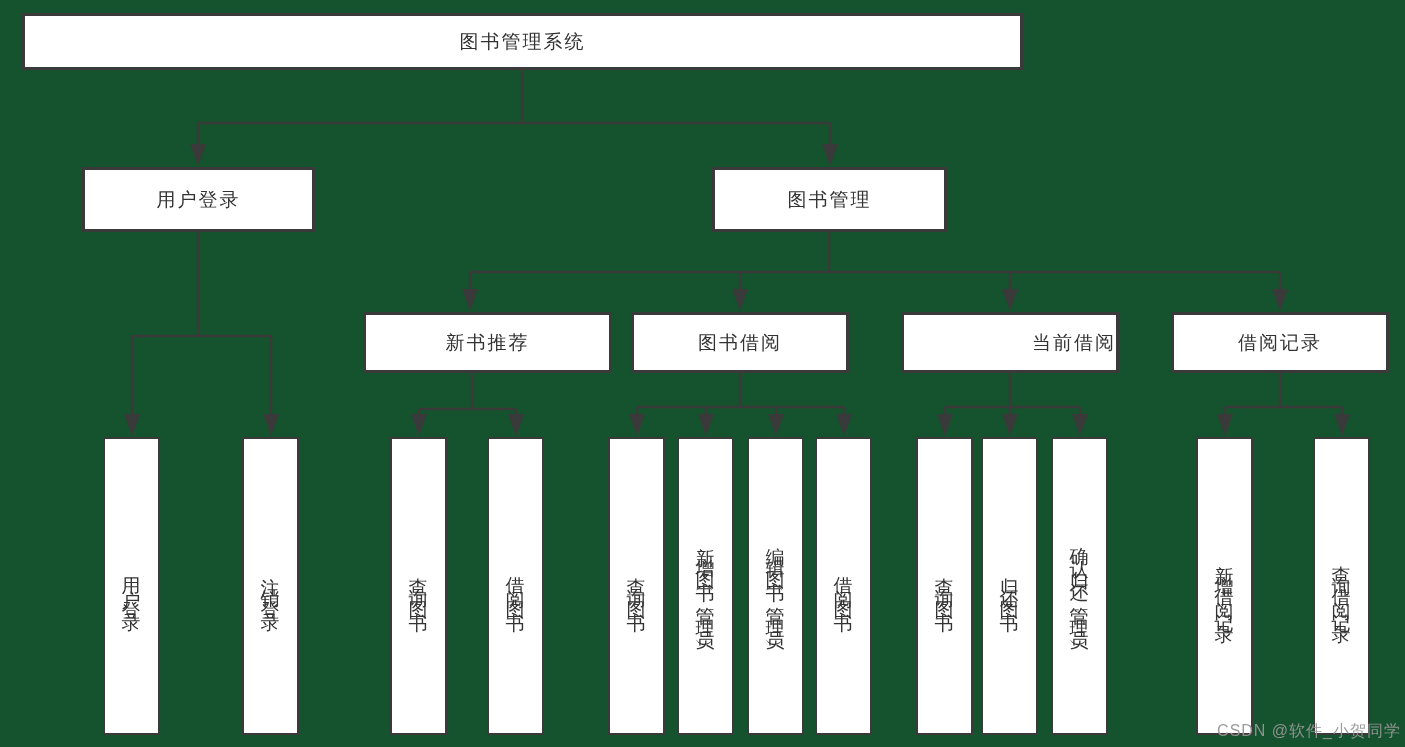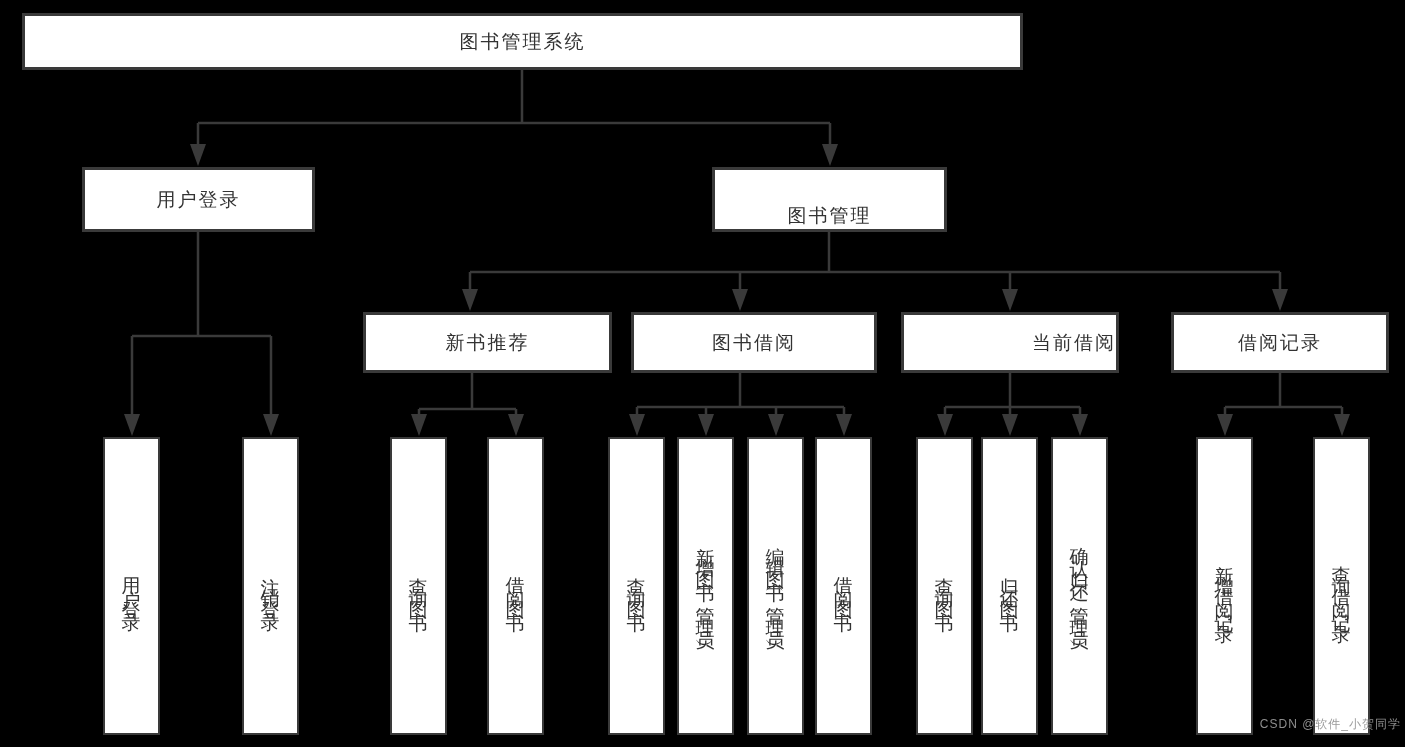--- a/index.html
+++ b/index.html
@@ -4,21 +4,21 @@
 <style>
   html, body {
     margin: 0;
     padding: 0;
     background: #ffffff;
   }
   .diagram {
     position: relative;
     width: 1405px;
     height: 747px;
-    background: #000000;
+    background: #14532d;
     overflow: hidden;
     font-family: "Liberation Sans", sans-serif;
     color: #333333;
   }
   .connectors {
     position: absolute;
     left: 0;
     top: 0;
     z-index: 0;
   }
@@ -44,23 +44,23 @@
     letter-spacing: 12px;
     line-height: 1;
     white-space: nowrap;
   }
   .leaf {
     border-width: 2.5px;
   }
   .watermark {
     position: absolute;
     right: 4px;
-    bottom: 14px;
+    bottom: 5px;
     z-index: 3;
-    font-size: 12px;
+    font-size: 16px;
     letter-spacing: 1px;
     color: rgba(150, 150, 150, 0.95);
     white-space: nowrap;
   }
 </style>
 </head>
 <body>
 
 <div class="diagram">
 
@@ -97,28 +97,28 @@
     </g>
   </svg>
 
   <div class="node" style="left:22px; top:13px; width:1001px; height:57px;">
     <span class="hlabel">图书管理系统</span>
   </div>
 
   <div class="node" style="left:82px; top:167px; width:233px; height:65px;">
     <span class="hlabel">用户登录</span>
   </div>
-  <div class="node" style="left:712px; top:167px; width:235px; height:65px;align-items:flex-end;">
+  <div class="node" style="left:712px; top:167px; width:235px; height:65px;">
     <span class="hlabel">图书管理</span>
   </div>
 
   <div class="node" style="left:363px; top:312px; width:249px; height:61px;">
     <span class="hlabel">新书推荐</span>
   </div>
-  <div class="node" style="left:631px; top:312px; width:246px; height:61px;justify-content:center;">
+  <div class="node" style="left:631px; top:312px; width:218px; height:61px;justify-content:center;">
     <span class="hlabel">图书借阅</span>
   </div>
   <div class="node" style="left:901px; top:312px; width:218px; height:61px;justify-content:flex-end;">
     <span class="hlabel">当前借阅</span>
   </div>
   <div class="node" style="left:1171px; top:312px; width:218px; height:61px;align-items:center;">
     <span class="hlabel">借阅记录</span>
   </div>
 
   <div class="node leaf" style="left:103px; top:437px; width:57px; height:298px;">

